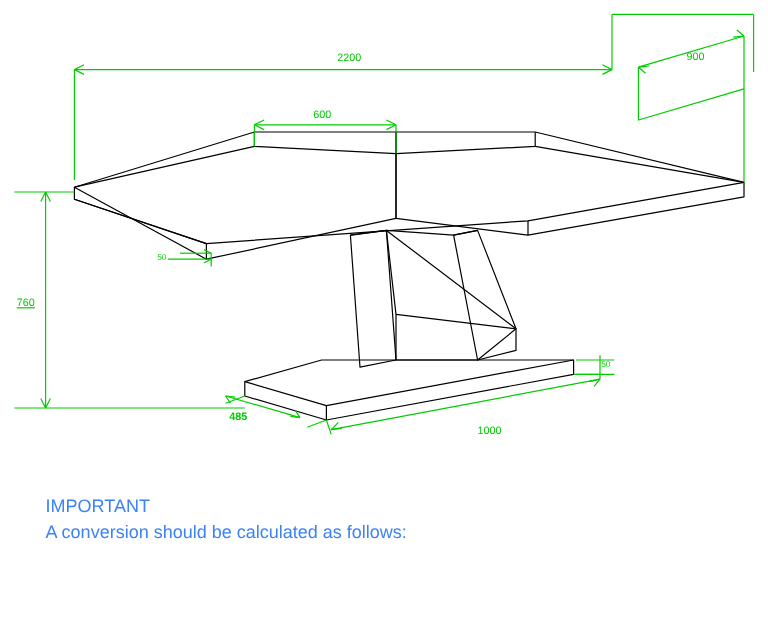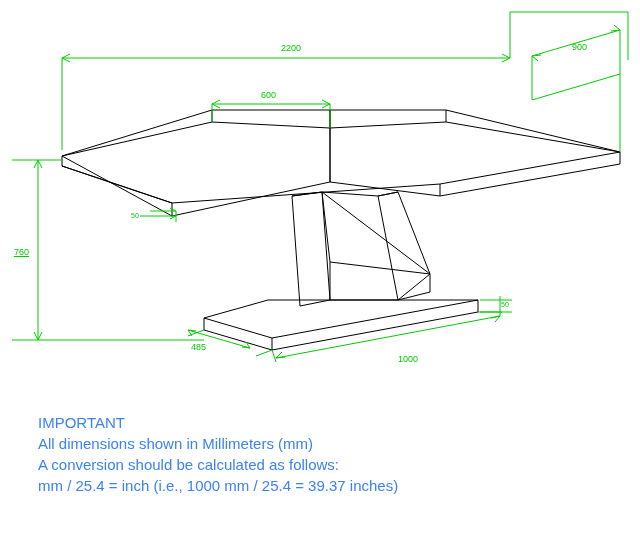--- a/index.html
+++ b/index.html
@@ -140,22 +140,20 @@
       <path d="M 478,312 L 502,312"></path>
     </g>
   </svg>
 
   <span class="dim-label" style="left:281px; top:43px;">2200</span>
   <span class="dim-label" style="left:572px; top:31px;margin-top:11px;">900</span>
   <span class="dim-label" style="left:261px; top:90px;">600</span>
   <span class="dim-label small" style="left:131px; top:211px;">50</span>
   <span class="dim-label" style="left:14px; top:247px;text-decoration:underline;">760</span>
   <span class="dim-label small" style="left:501px; top:300px;">50</span>
-  <span class="dim-label" style="left:191px; top:342px;">485</span>
+  <span class="dim-label" style="left:191px; top:342px;font-weight:bold;">485</span>
   <span class="dim-label" style="left:398px; top:354px;">1000</span>
 </div>
 
 <div id="notes">
   <span class="note-title">IMPORTANT</span>
-  <span class="note-line">All dimensions shown in Millimeters (mm)</span>
   <span class="note-line">A conversion should be calculated as follows:</span>
-  <span class="note-line">mm / 25.4 = inch (i.e., 1000 mm / 25.4 = 39.37 inches)</span>
 </div>
 
 </body></html>

